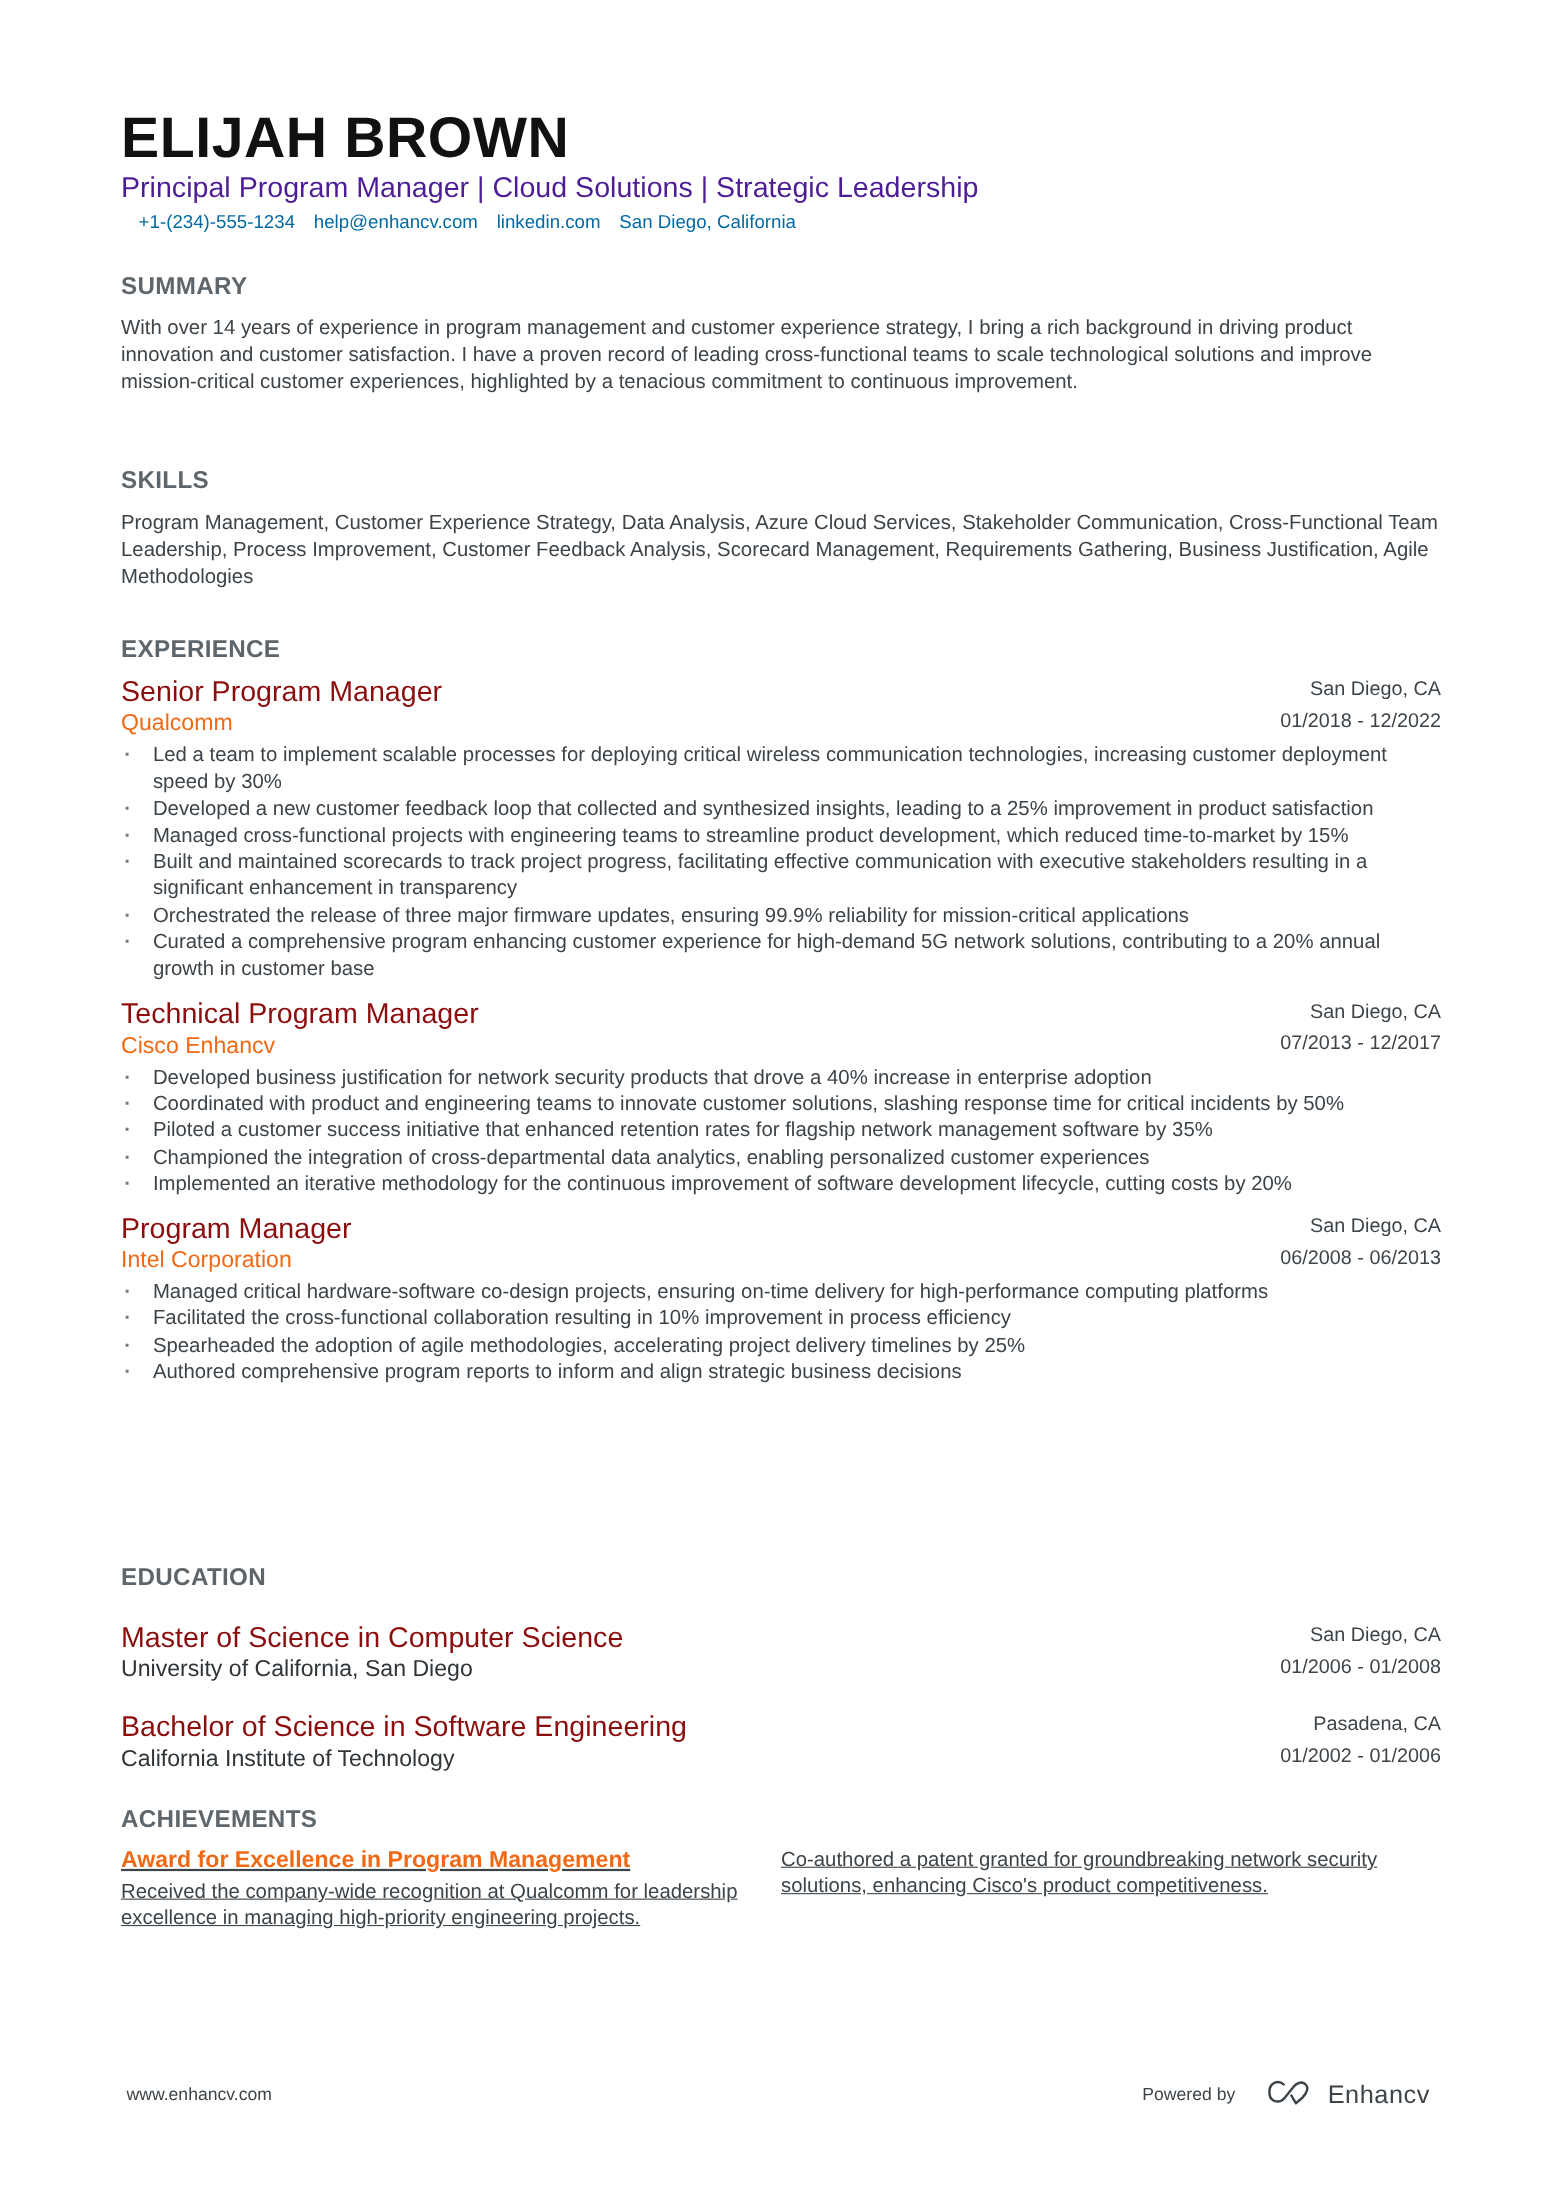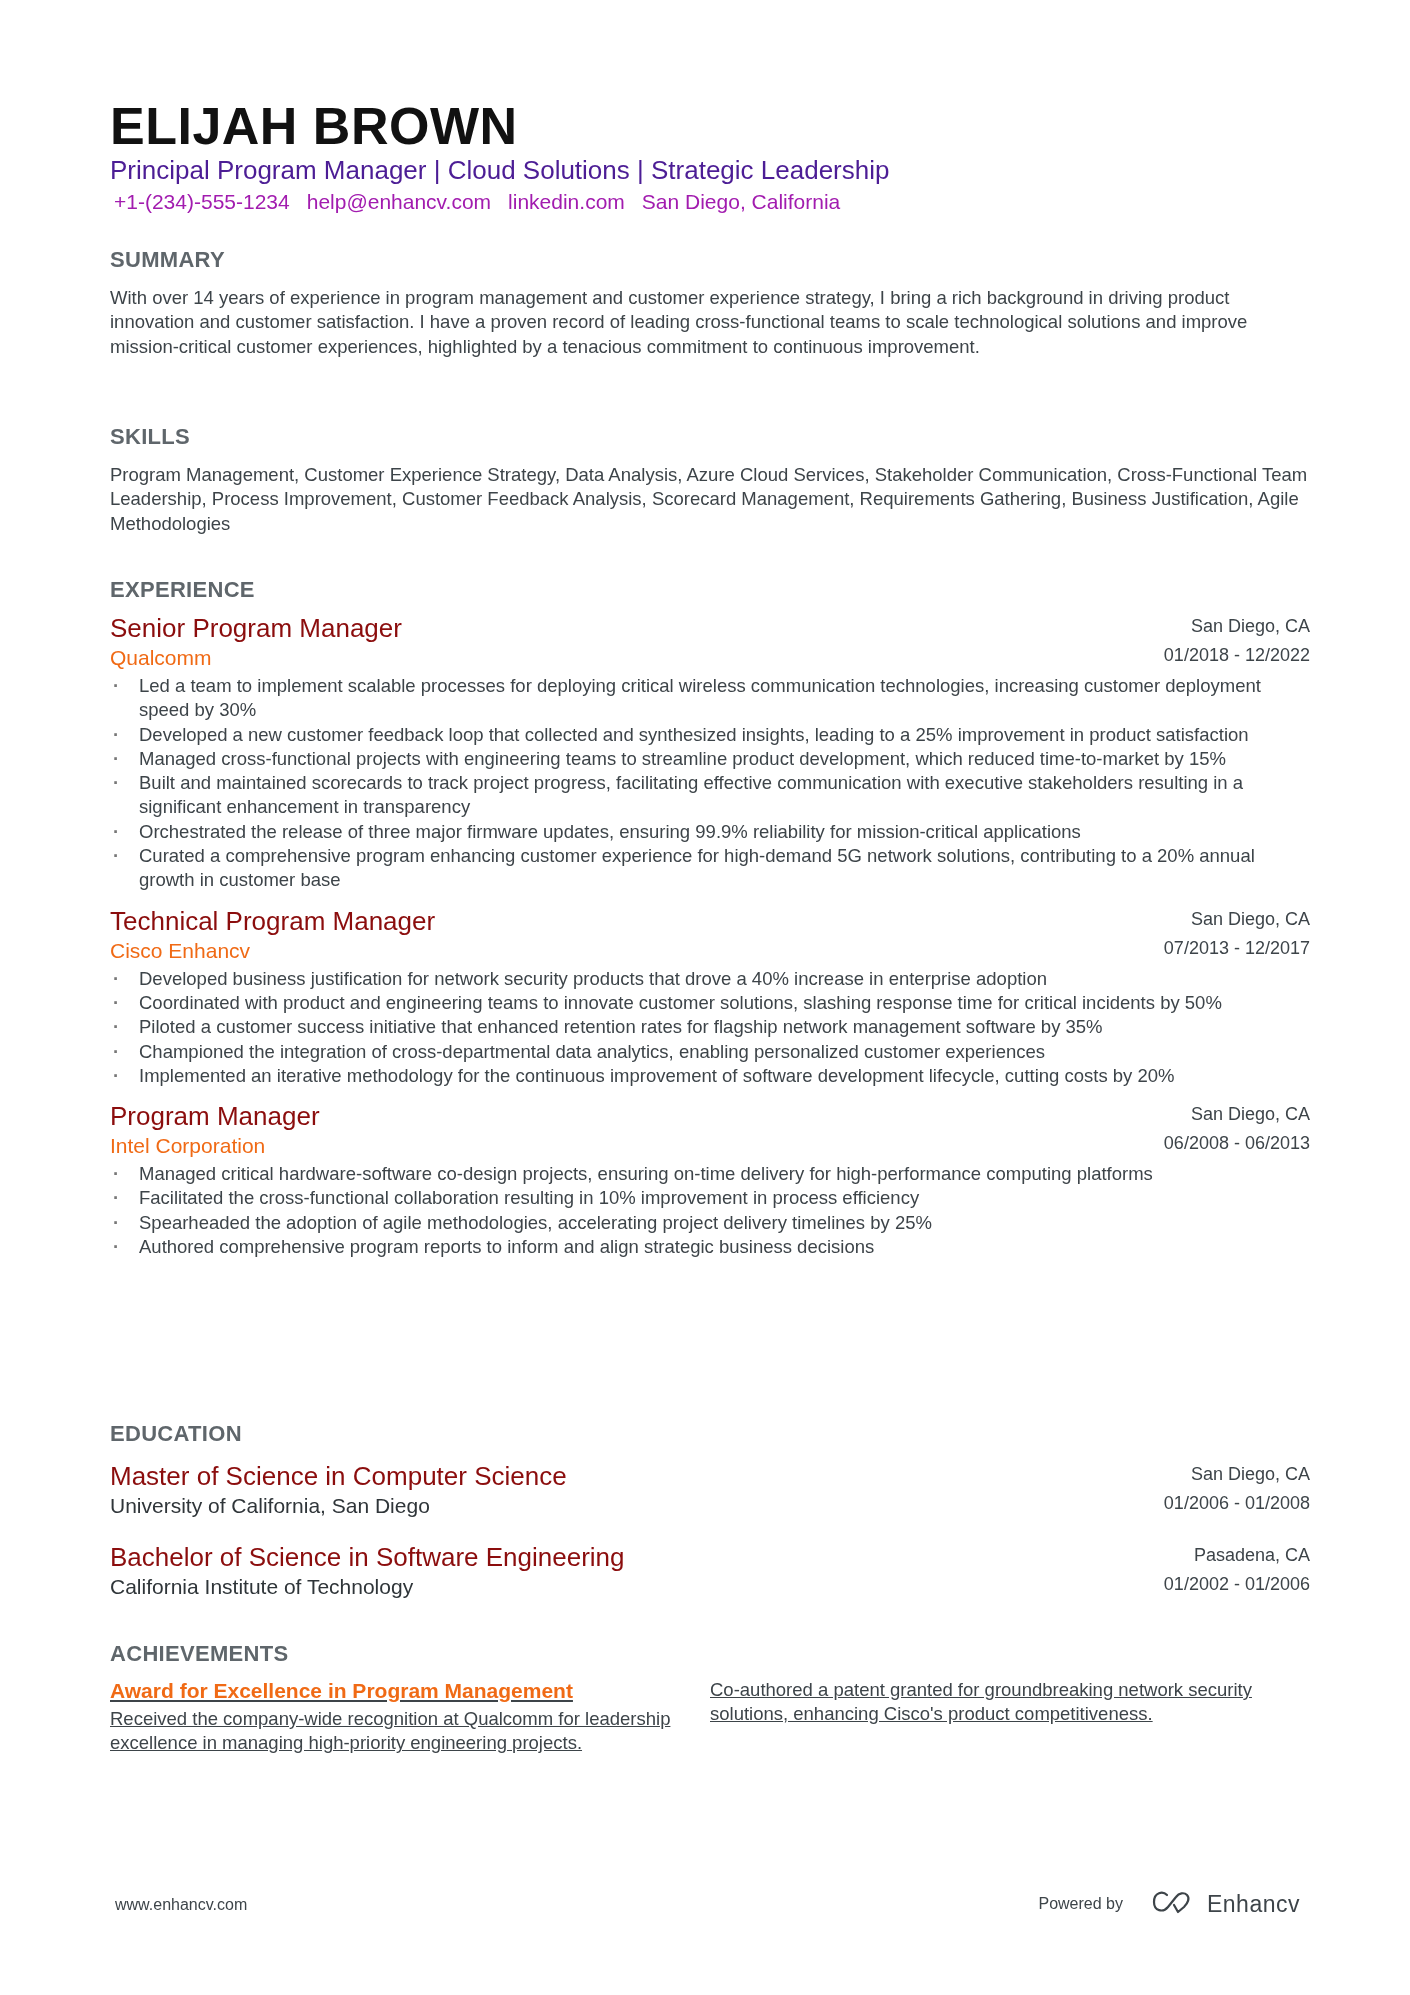--- a/index.html
+++ b/index.html
@@ -2,21 +2,21 @@
 <html><head>
 <meta charset="utf-8">
 <style>
   * { box-sizing: border-box; margin: 0; padding: 0; }
   html, body { width: 1410px; height: 1995px; background: #ffffff; }
   body { font-family: "Liberation Sans", "DejaVu Sans", sans-serif; color: #3d4449; position: relative; }
   .page { position: absolute; left: 110px; top: 0; width: 1200px; }
 
   .name { position: absolute; top: 96px; left: 0; font-size: 52px; font-weight: 700; color: #111111; letter-spacing: 0.5px; line-height: 60px; }
   .subtitle { position: absolute; top: 154px; left: 0; font-size: 26px; color: #4c1d95; line-height: 32px; white-space: nowrap; }
-  .contact { position: absolute; top: 190px; left: 4px; font-size: 21px; color: #a21caf; line-height: 24px; white-space: nowrap; }
+  .contact { position: absolute; top: 190px; left: 16px; font-size: 17px; color: #0369a1; line-height: 24px; white-space: nowrap; }
   .contact span { margin-right: 17px; }
 
   .section { position: absolute; left: 0; width: 1200px; }
   .sec-title { font-size: 22px; font-weight: 700; color: #5f666b; line-height: 28px; letter-spacing: 0.3px; }
   .body-text { font-size: 18.5px; line-height: 24.3px; color: #3d4449; }
 
   .entry { position: relative; width: 1200px; }
   .entry-title { font-size: 26px; color: #8b0d0d; line-height: 32px; }
   .entry-sub-orange { font-size: 21px; color: #f06a15; line-height: 27px; }
   .entry-sub-dark { font-size: 21px; color: #2f3539; line-height: 27px; }
@@ -105,21 +105,21 @@
         <li>Facilitated the cross-functional collaboration resulting in 10% improvement in process efficiency</li>
         <li>Spearheaded the adoption of agile methodologies, accelerating project delivery timelines by 25%</li>
         <li>Authored comprehensive program reports to inform and align strategic business decisions</li>
       </ul>
     </div>
   </div>
 
   <div class="section" style="top: 1420px;">
     <div class="sec-title">EDUCATION</div>
 
-    <div class="entry" style="margin-top: 12px;">
+    <div class="entry" style="margin-top: 24px;">
       <div class="entry-title">Master of Science in Computer Science</div>
       <div class="entry-sub-dark">University of California, San Diego</div>
       <div class="entry-right">
         <div>San Diego, CA</div>
         <div>01/2006 - 01/2008</div>
       </div>
     </div>
 
     <div class="entry" style="margin-top: 22px;">
       <div class="entry-title">Bachelor of Science in Software Engineering</div>

